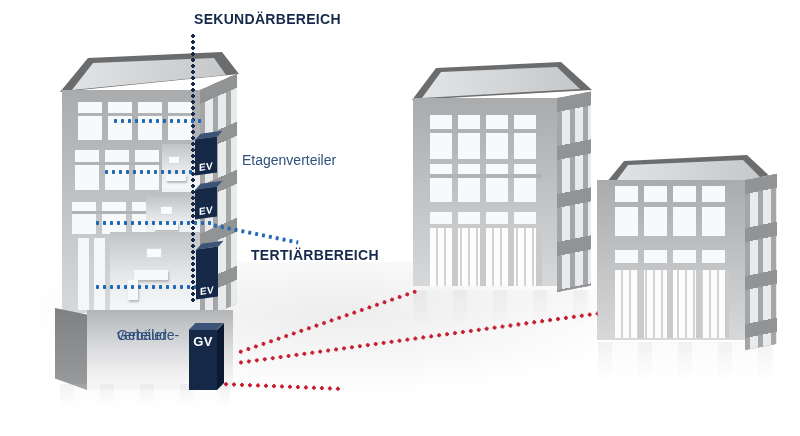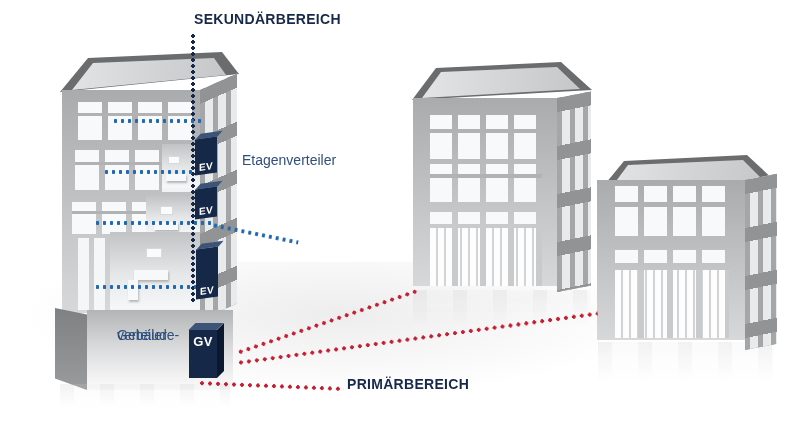--- a/index.html
+++ b/index.html
@@ -34,21 +34,21 @@
 
   
   .b3d{background:var(--box-navy,#152848);color:#fff;font-weight:bold;text-align:center;}
   .b3d .btop{left:3px;top:-7px;width:100%;height:7px;background:#3d5479;transform:skewX(-45deg);}
   .b3d .bside{right:-7px;top:0;width:7px;height:100%;background:#0b1930;
               transform:skewY(-45deg);transform-origin:left top;}
   .b3d .btxt{left:0;width:100%;font-size:11px;letter-spacing:.3px;}
   .evbox{width:22px;transform:skewY(-8deg);z-index:6;}
   .evbox .btop{height:5px;top:-5px;}
   .evbox .btxt{bottom:2px;font-size:10px;}
-  .gvbox{left:189px;top:330px;width:28px;height:48px;z-index:6;}
+  .gvbox{left:189px;top:330px;width:28px;height:60px;z-index:6;}
   .gvbox .btxt{top:4px;font-size:13px;}
 
   
   .dotH{height:4px;background-repeat:repeat-x;background-size:7px 4px;z-index:5;
     background-image:radial-gradient(circle closest-side,var(--dot-blue,#1e69b2) 88%,transparent);}
   .dotH.red{background-image:radial-gradient(circle closest-side,var(--dot-red,#c41f30) 88%,transparent);
     background-size:8px 4px;}
   .dotH.rot{transform-origin:left center;}
   .dotV{width:4px;background-repeat:repeat-y;background-size:4px 6px;z-index:5;
     background-image:radial-gradient(circle closest-side,var(--navy,#17294a) 90%,transparent);}
@@ -171,19 +171,19 @@
     <div class="btxt">EV</div>
   </div>
   <div class="b3d gvbox">
     <div class="btop"></div>
     <div class="bside"></div>
     <div class="btxt">GV</div>
   </div>
 
   <div class="area-label" style="left:194px;top:11px;">SEKUNDÄRBEREICH</div>
   <div class="sub-label" style="left:242px;top:151px;text-align:right;">Etagenverteiler</div>
+  <div class="area-label" style="left:251px;top:247px;">TERTIÄRBEREICH</div>
   <div class="sub-label" style="left:117px;top:326px;">
     <span>Gebäude-</span>
     <span>verteiler</span>
   </div>
-  <div class="area-label" style="left:347px;top:376px;">PRIMÄRBEREICH</div>
 
 </div>
 
 </body></html>

